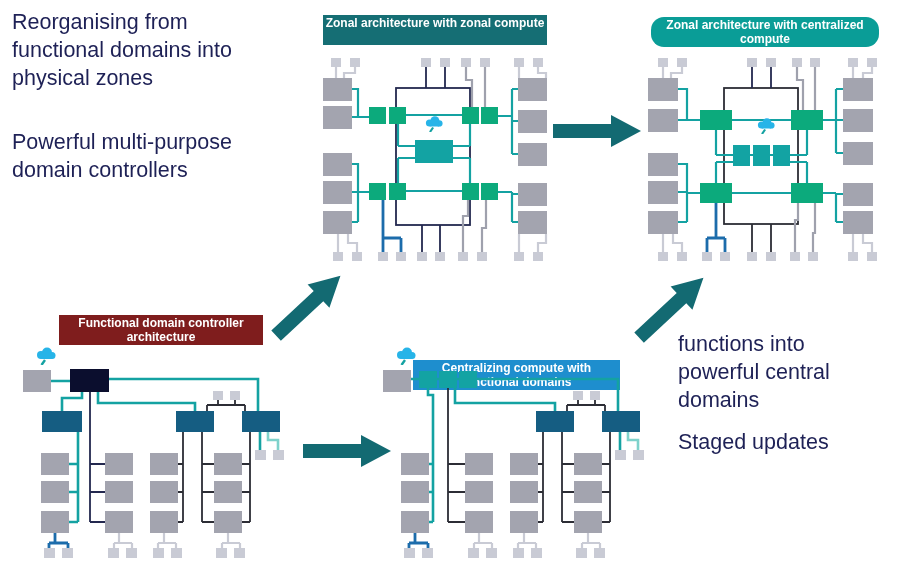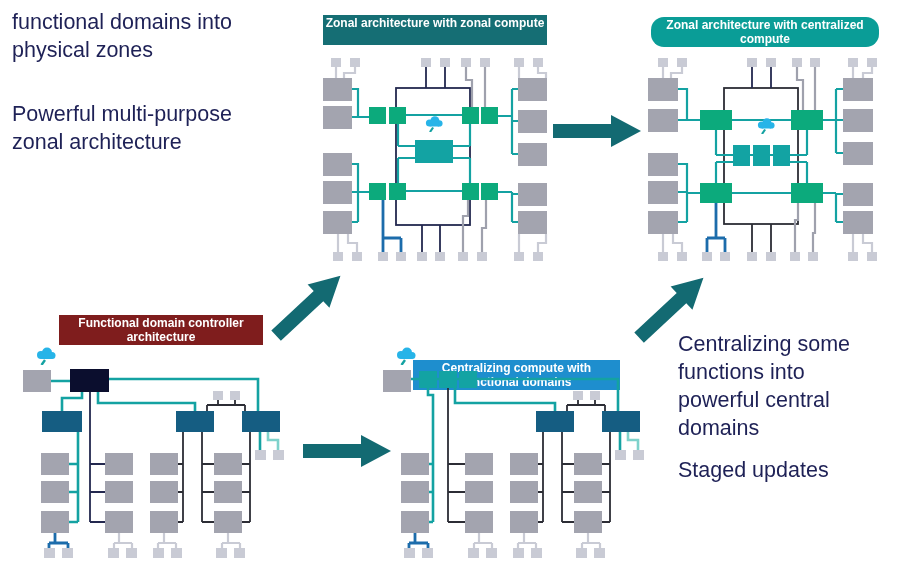--- a/index.html
+++ b/index.html
@@ -45,30 +45,30 @@
         <circle cx="13" cy="7.5" r="5"></circle>
         <circle cx="18" cy="10.5" r="3.5"></circle>
         <rect x="6" y="9" width="13" height="5" rx="2"></rect>
       </g>
       <path d="M11,15 L7.5,20" stroke="#14a2a2" stroke-width="2.4" fill="none"></path>
     </symbol>
   </defs>
 </svg>
 
 <div class="caption" style="left:12px;top:8px;">
+  <div>Reorganising from</div>
   <div>functional domains into</div>
   <div>physical zones</div>
   <div class="para2">
     <div>Powerful multi-purpose</div>
-    <div>zonal architecture</div>
+    <div>domain controllers</div>
   </div>
 </div>
 
 <div class="caption br" style="left:678px;top:330px;">
-  <div>Centralizing some</div>
   <div>functions into</div>
   <div>powerful central</div>
   <div>domains</div>
   <div class="para2">
     <div>Staged updates</div>
   </div>
 </div>
 
 <div class="hdr hdr-teal" style="left:323px;top:15px;width:224px;height:30px;">Zonal architecture with zonal compute</div>
 <div class="hdr hdr-bright" style="left:651px;top:17px;width:228px;height:30px;">Zonal architecture with centralized compute</div>

